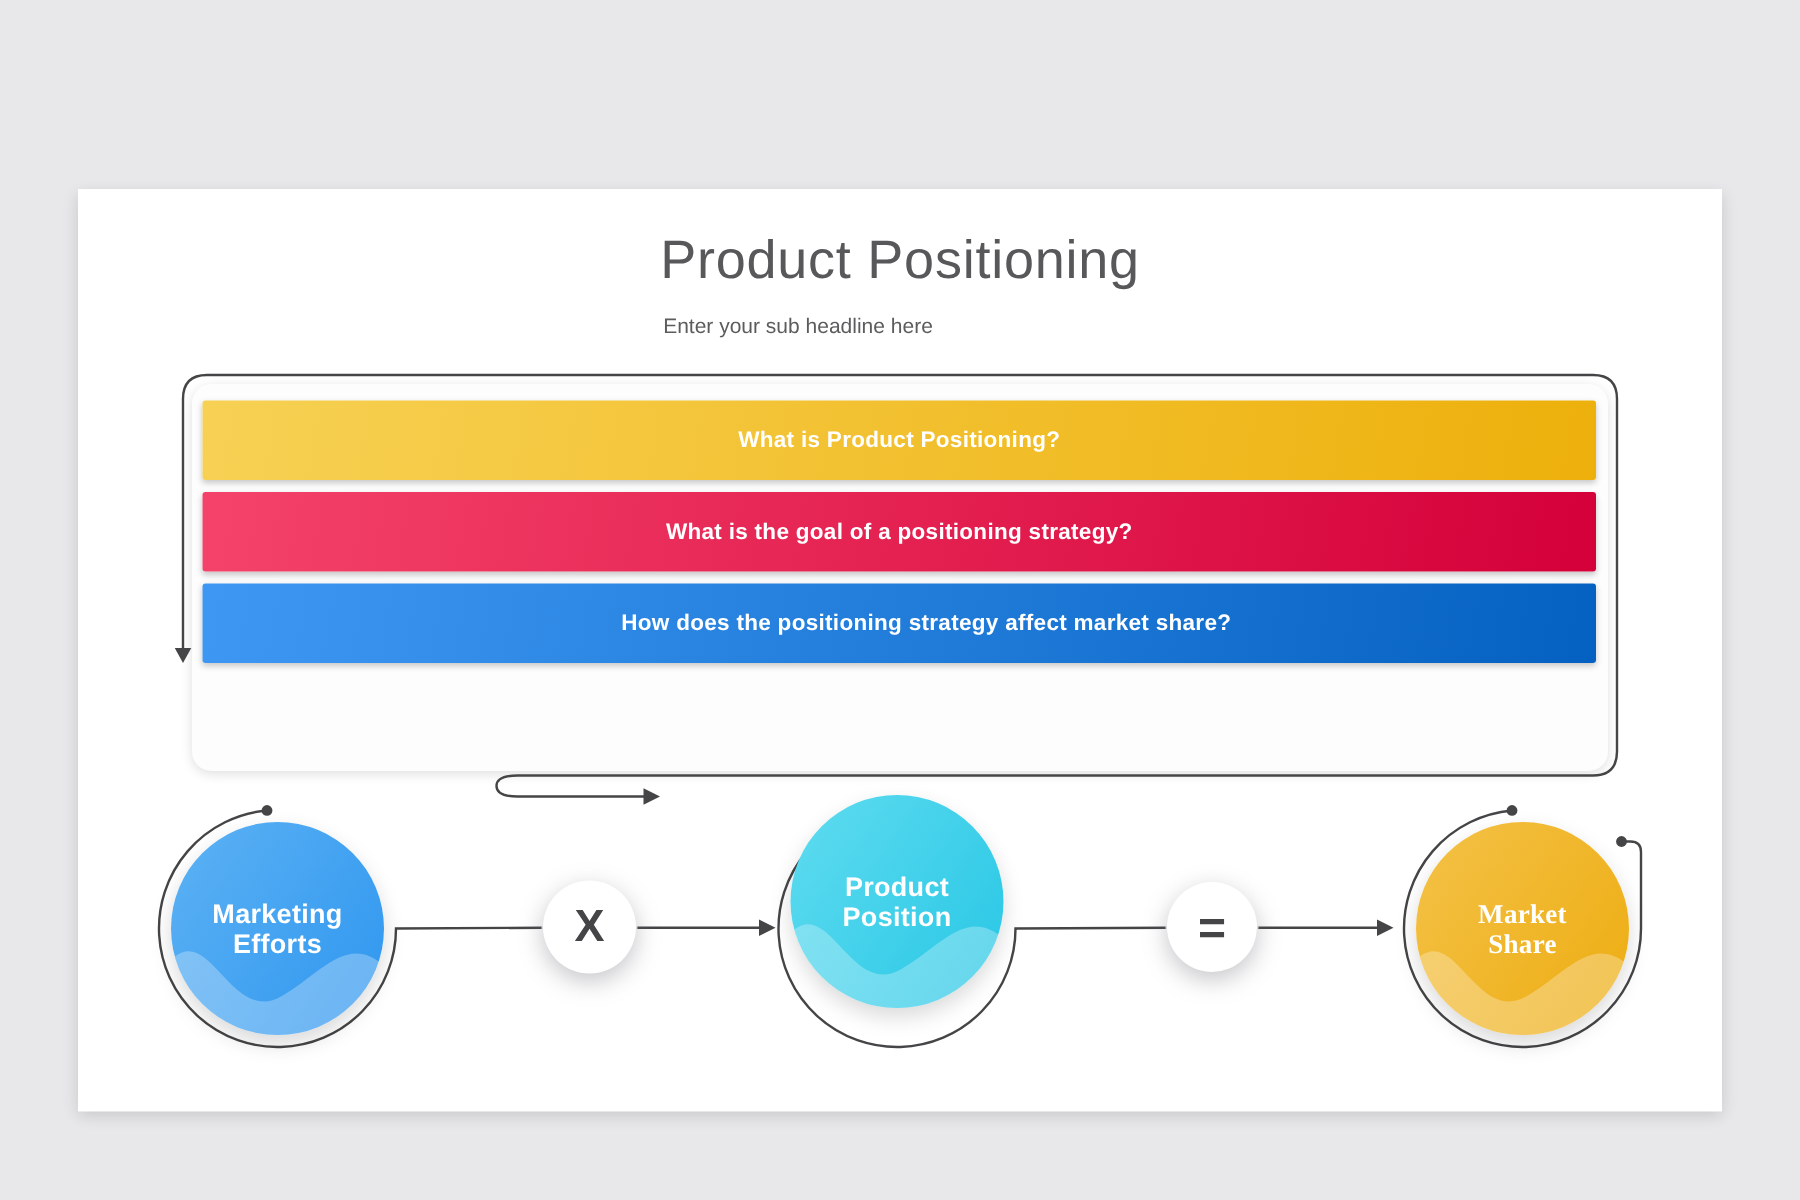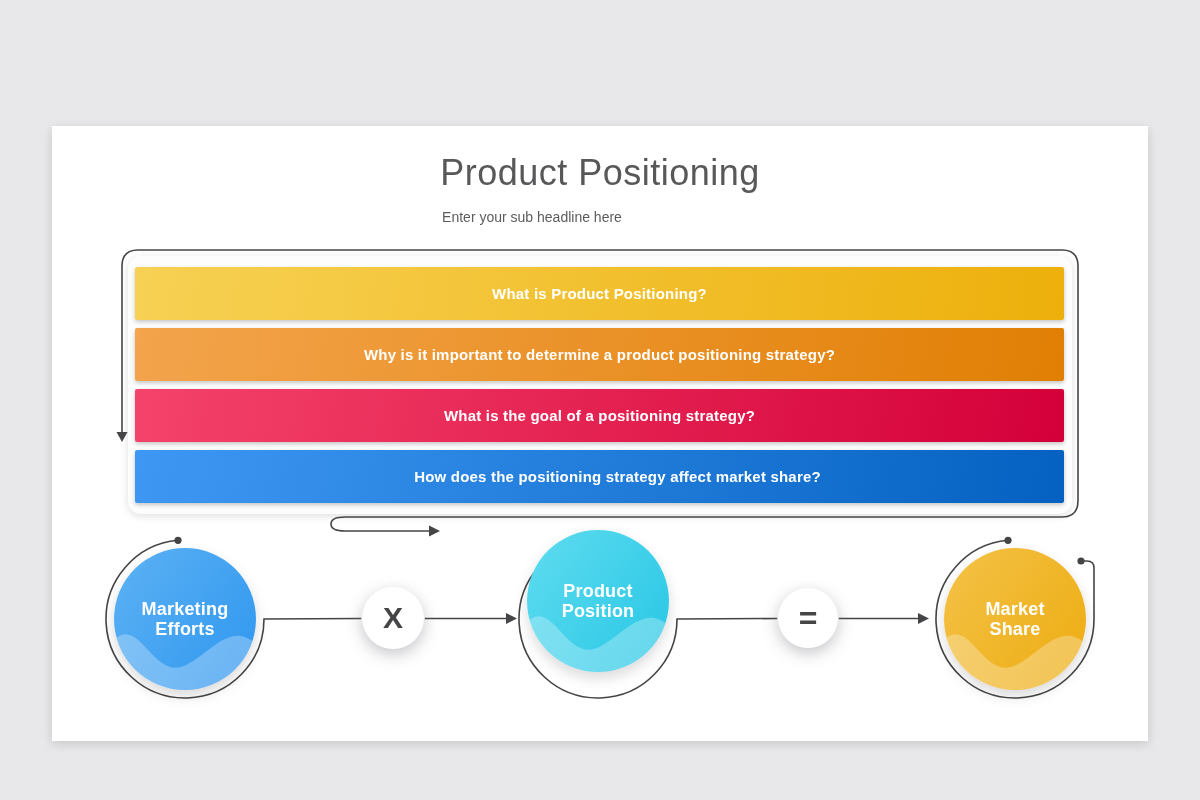--- a/index.html
+++ b/index.html
@@ -37,40 +37,37 @@
 
   .op-badge { position:absolute; background:#ffffff; border-radius:50%; z-index:5;
               display:flex; align-items:center; justify-content:center;
               color:#454547; font-weight:bold;
               box-shadow:0 5px 16px rgba(110,110,120,.40), 0 0 0 1px rgba(255,255,255,.9); }
   .op-x { left:362px; top:553px; width:62px; height:62px; font-size:30px; }
   .op-eq { left:778px; top:554px; width:60px; height:60px; font-size:32px; }
 
   .c1 { left:114px; top:514px; }
   .c2 { left:527px; top:496px; }
-  .c3 { left:944px; top:514px; }
+  .c3 { left:944px; top:514px;font-family:Liberation Serif, serif; }
 </style>
 </head>
 <body>
 
 <div class="stage">
 
   <div class="slide"></div>
 
   <div class="title">Product Positioning</div>
   <div class="subtitle">Enter your sub headline here</div>
 
   <div class="panel"></div>
 
   <div class="bars">
     <div class="bar" style="background: linear-gradient(100deg, rgb(247, 209, 84) 0%, rgb(237, 176, 11) 100%);">
       <span class="bar-label">What is Product Positioning?</span>
-    </div>
-    <div class="bar" style="background: linear-gradient(100deg, rgb(243, 164, 76) 0%, rgb(225, 127, 4) 100%);">
-      <span class="bar-label">Why is it important to determine a product positioning strategy?</span>
     </div>
     <div class="bar" style="background: linear-gradient(100deg, rgb(244, 67, 106) 0%, rgb(212, 0, 57) 100%); align-items: center;">
       <span class="bar-label">What is the goal of a positioning strategy?</span>
     </div>
     <div class="bar" style="background: linear-gradient(100deg, rgb(62, 152, 243) 0%, rgb(5, 97, 193) 100%); padding-left: 36px;">
       <span class="bar-label">How does the positioning strategy affect market share?</span>
     </div>
   </div>
 
   <svg class="lines-svg" viewBox="0 0 1200 800">

